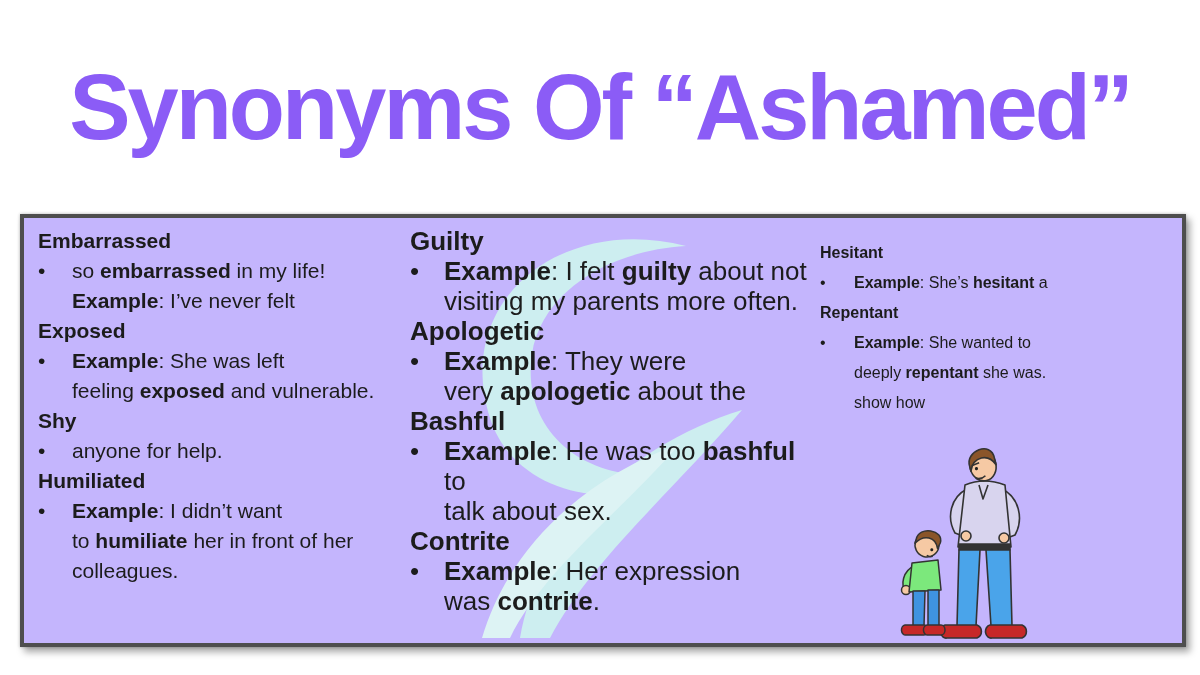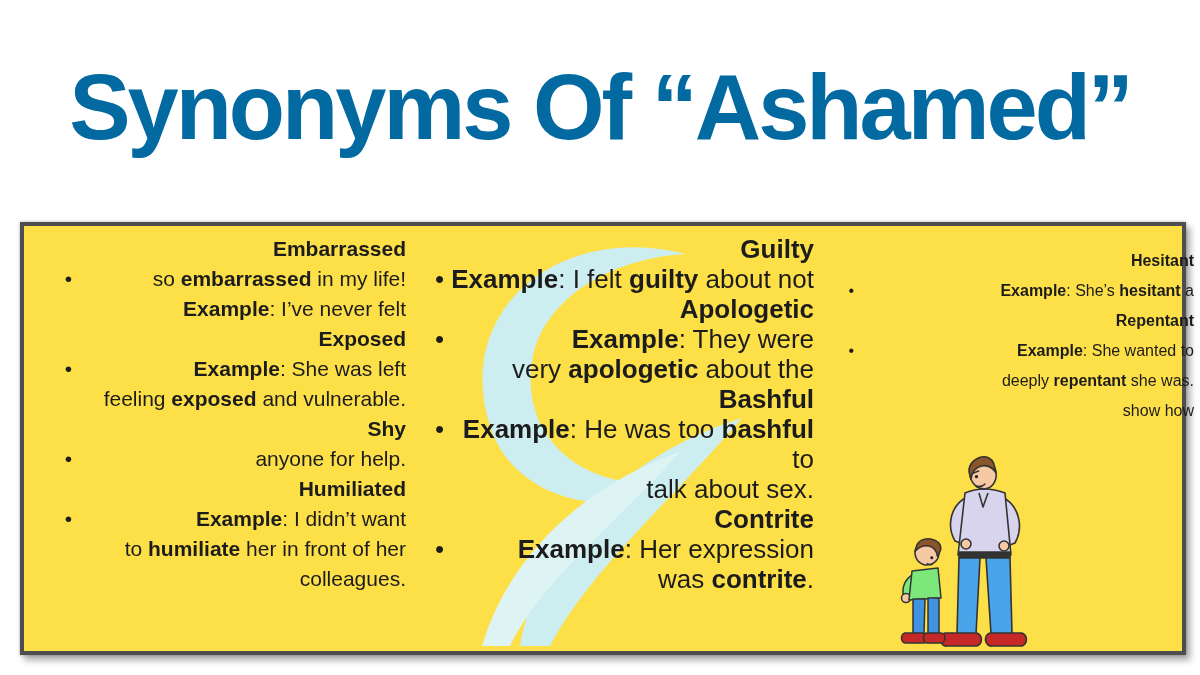--- a/index.html
+++ b/index.html
@@ -3,27 +3,26 @@
 <meta charset="utf-8">
 <style>
   html,body{margin:0;padding:0;}
   body{
     width:1200px;height:675px;position:relative;overflow:hidden;
     background:#ffffff;font-family:"Liberation Sans",sans-serif;
   }
   .title{
     position:absolute;top:52px;left:0;width:100%;text-align:center;
     font-size:92px;line-height:110px;font-weight:bold;letter-spacing:-3px;
-    color:#0369a1;white-space:nowrap;
+    color:#8b5cf6;white-space:nowrap;
   }
   .box{
-    position:absolute;left:20px;top:222px;width:1158px;height:425px;
-    background:#fde047;border:4px solid var(--box-border,#4e4e4e);
+    position:absolute;left:20px;top:214px;width:1158px;height:425px;
+    background:#c4b5fd;border:4px solid var(--box-border,#4e4e4e);
     box-shadow:4px 5px 7px rgba(0,0,0,0.35), 0 0 3px rgba(0,0,0,0.25);
-    text-align:right;
   }
   .wm{position:absolute;left:400px;top:14px;width:340px;height:408px;z-index:0;pointer-events:none;}
   .col{position:absolute;z-index:1;color:var(--text,#1c1c1c);}
   .col1{left:14px;top:8px;width:368px;font-size:21px;line-height:30px;}
   .col2{left:386px;top:8px;width:404px;font-size:26px;line-height:30px;}
   .col3{left:796px;top:20px;width:374px;font-size:16px;line-height:30px;}
   .word{font-weight:bold;}
   .brow{display:flex;}
   .bullet{flex:0 0 34px;width:34px;}
   .btxt{flex:1;}
@@ -78,20 +77,21 @@
         </div>
       </div>
     </div>
 
   <div class="col col2">
       <div class="word">Guilty</div>
       <div class="brow">
         <span class="bullet">•</span>
         <div class="btxt">
           <div><span class="bold">Example</span><span>: I felt </span><span class="bold">guilty</span><span> about not</span></div>
+          <div><span>visiting my parents more often.</span></div>
         </div>
       </div>
       <div class="word">Apologetic</div>
       <div class="brow">
         <span class="bullet">•</span>
         <div class="btxt">
           <div><span class="bold">Example</span><span>: They were</span></div>
           <div><span>very </span><span class="bold">apologetic</span><span> about the</span></div>
         </div>
       </div>

